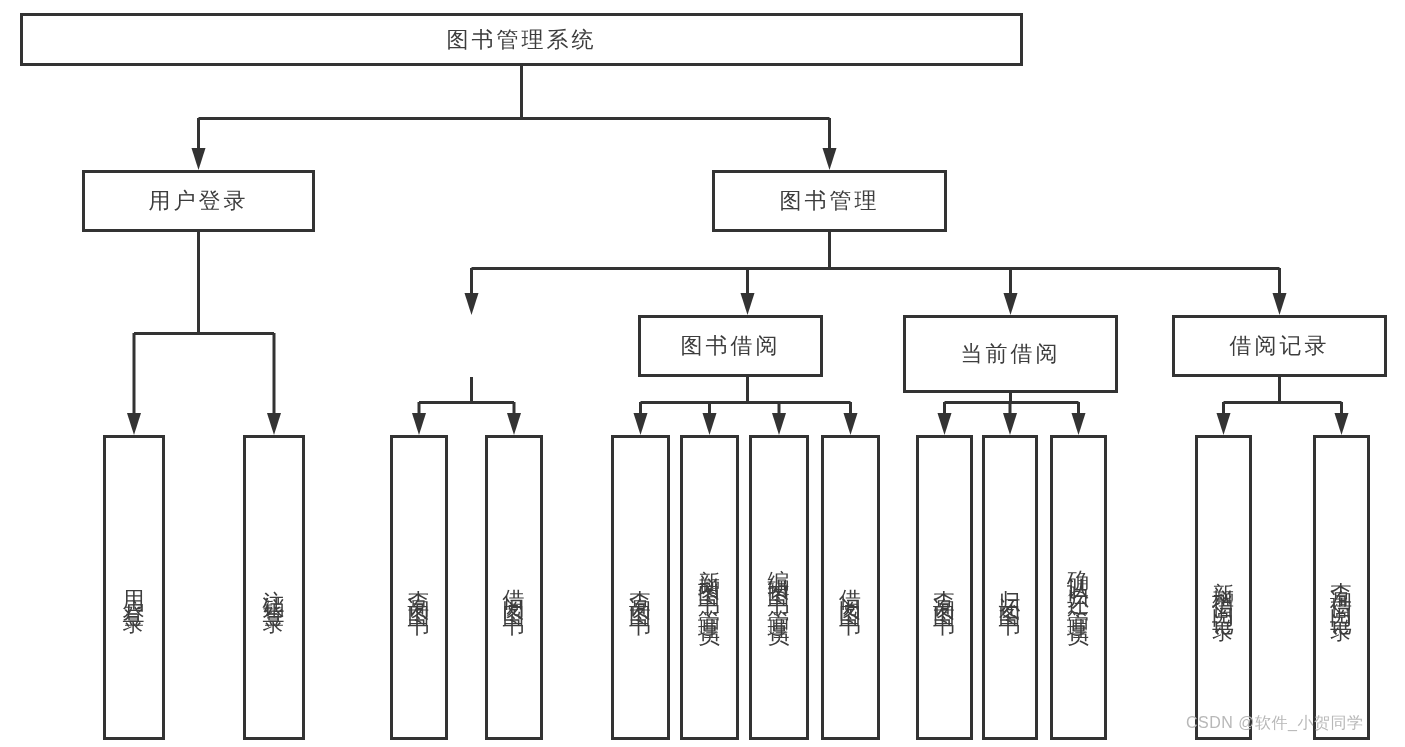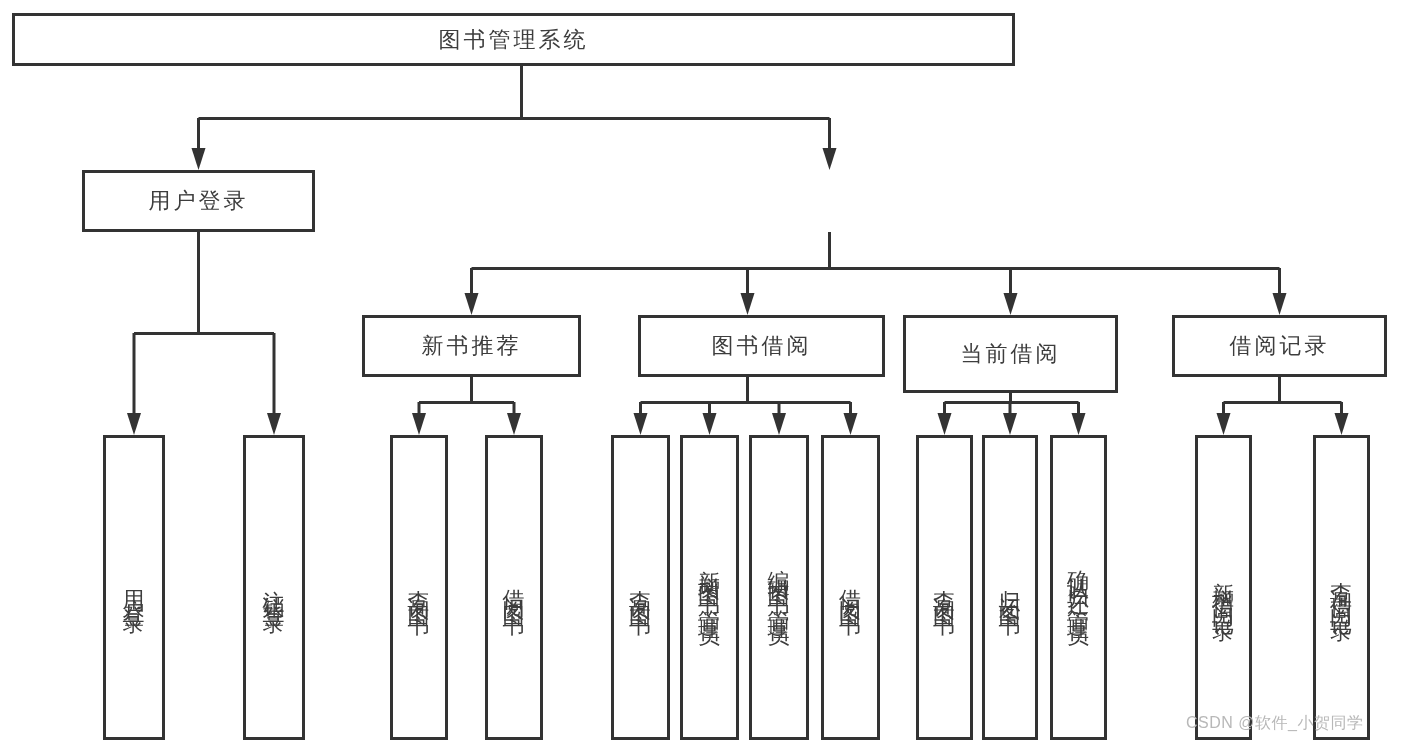--- a/index.html
+++ b/index.html
@@ -115,32 +115,32 @@
     <polygon points="1071.5,413 1085.5,413 1078.5,435"></polygon>
 
     <line x1="1279.5" y1="377" x2="1279.5" y2="404"></line>
     <line x1="1223.5" y1="402.5" x2="1341.5" y2="402.5"></line>
     <line x1="1223.5" y1="402" x2="1223.5" y2="419"></line>
     <polygon points="1216.5,413 1230.5,413 1223.5,435"></polygon>
     <line x1="1341.5" y1="402" x2="1341.5" y2="419"></line>
     <polygon points="1334.5,413 1348.5,413 1341.5,435"></polygon>
   </svg>
 
-  <div class="node h" style="left:12px;top:13px;width:1003px;height:53px">
+  <div class="node h" style="left:20px;top:13px;width:1003px;height:53px">
     <span class="lbl">图书管理系统</span>
   </div>
 
   <div class="node h" style="left:82px;top:170px;width:233px;height:62px">
     <span class="lbl">用户登录</span>
   </div>
+  <div class="node h" style="left:712px;top:170px;width:235px;height:62px">
+    <span class="lbl">图书管理</span>
+  </div>
 
-  <div class="node h" style="left:362px;top:315px;width:219px;height:62px">
-    <span class="lbl">新书推荐</span>
-  </div>
-  <div class="node h" style="left:638px;top:315px;width:247px;height:62px">
+  <div class="node h" style="left:638px;top:315px;width:185px;height:62px">
     <span class="lbl">图书借阅</span>
   </div>
   <div class="node h" style="left:903px;top:315px;width:215px;height:78px">
     <span class="lbl">当前借阅</span>
   </div>
   <div class="node h" style="left:1172px;top:315px;width:215px;height:62px">
     <span class="lbl">借阅记录</span>
   </div>
 
   <div class="node v" style="left:103px;top:435px;width:62px;height:305px">

